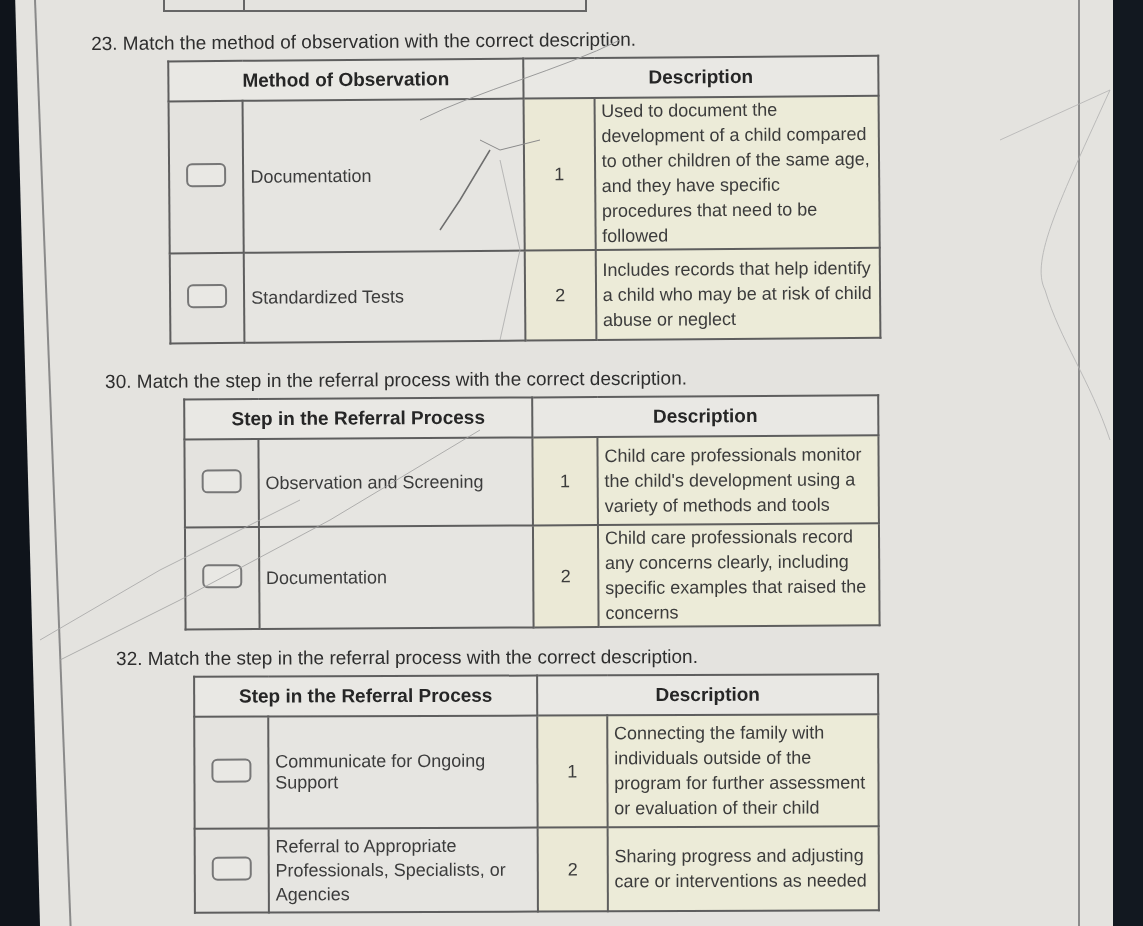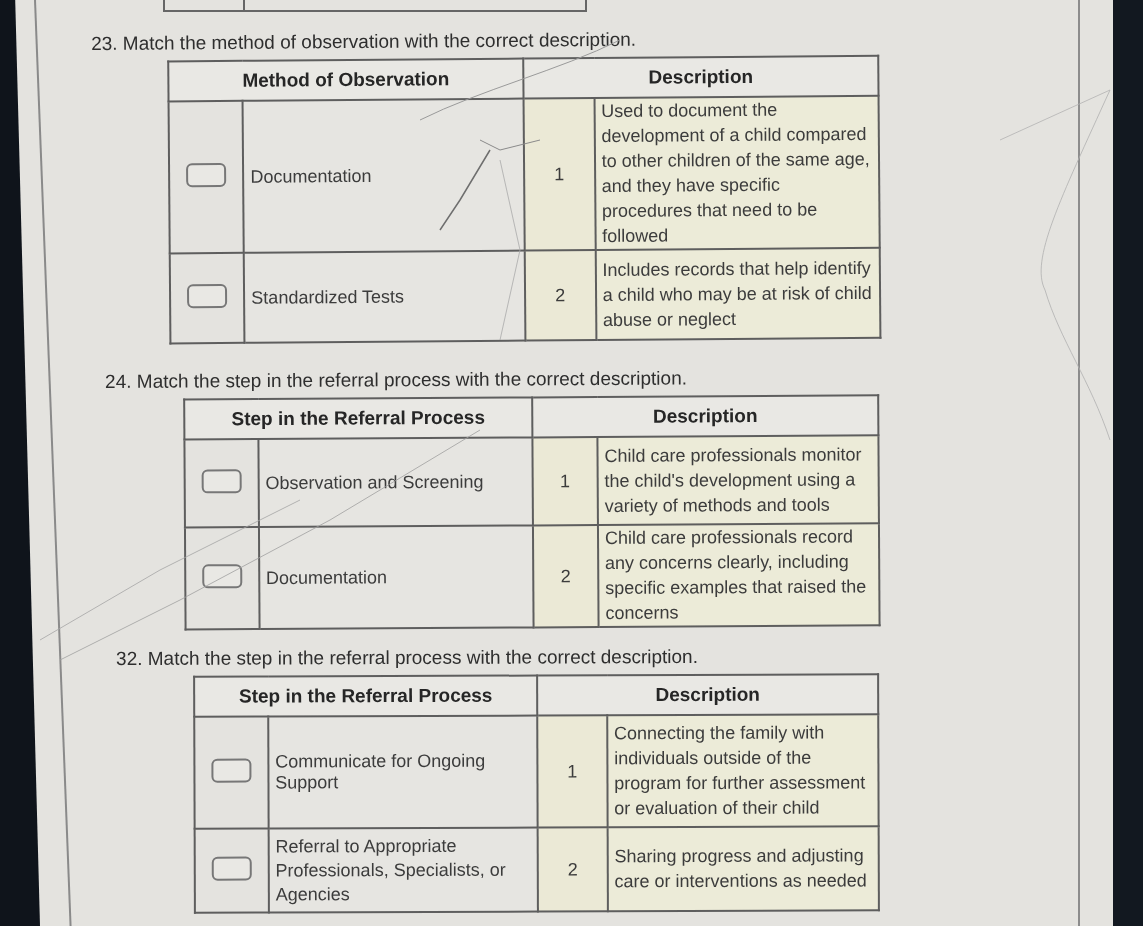--- a/index.html
+++ b/index.html
@@ -103,21 +103,21 @@
         <td class="step-cell">Standardized Tests</td>
         <td class="num-cell">2</td>
         <td class="desc-cell">Includes records that help identify a child who may be at risk of child abuse or neglect</td>
       </tr>
     </tbody>
       </table>
   </div>
 
   <div class="question" style="left:105px; top:371px; transform:rotate(-0.35deg);">
     <div class="q-title">
-      <span>24.</span>
+      <span>30.</span>
       <span>Match the step in the referral process with the correct description.</span>
     </div>
     <table class="match" style="margin-left:78px;">
       <colgroup>
           <col style="width:80px">
           <col style="width:318px">
           <col style="width:78px">
           <col style="width:332px">
         </colgroup>
       <tbody>

